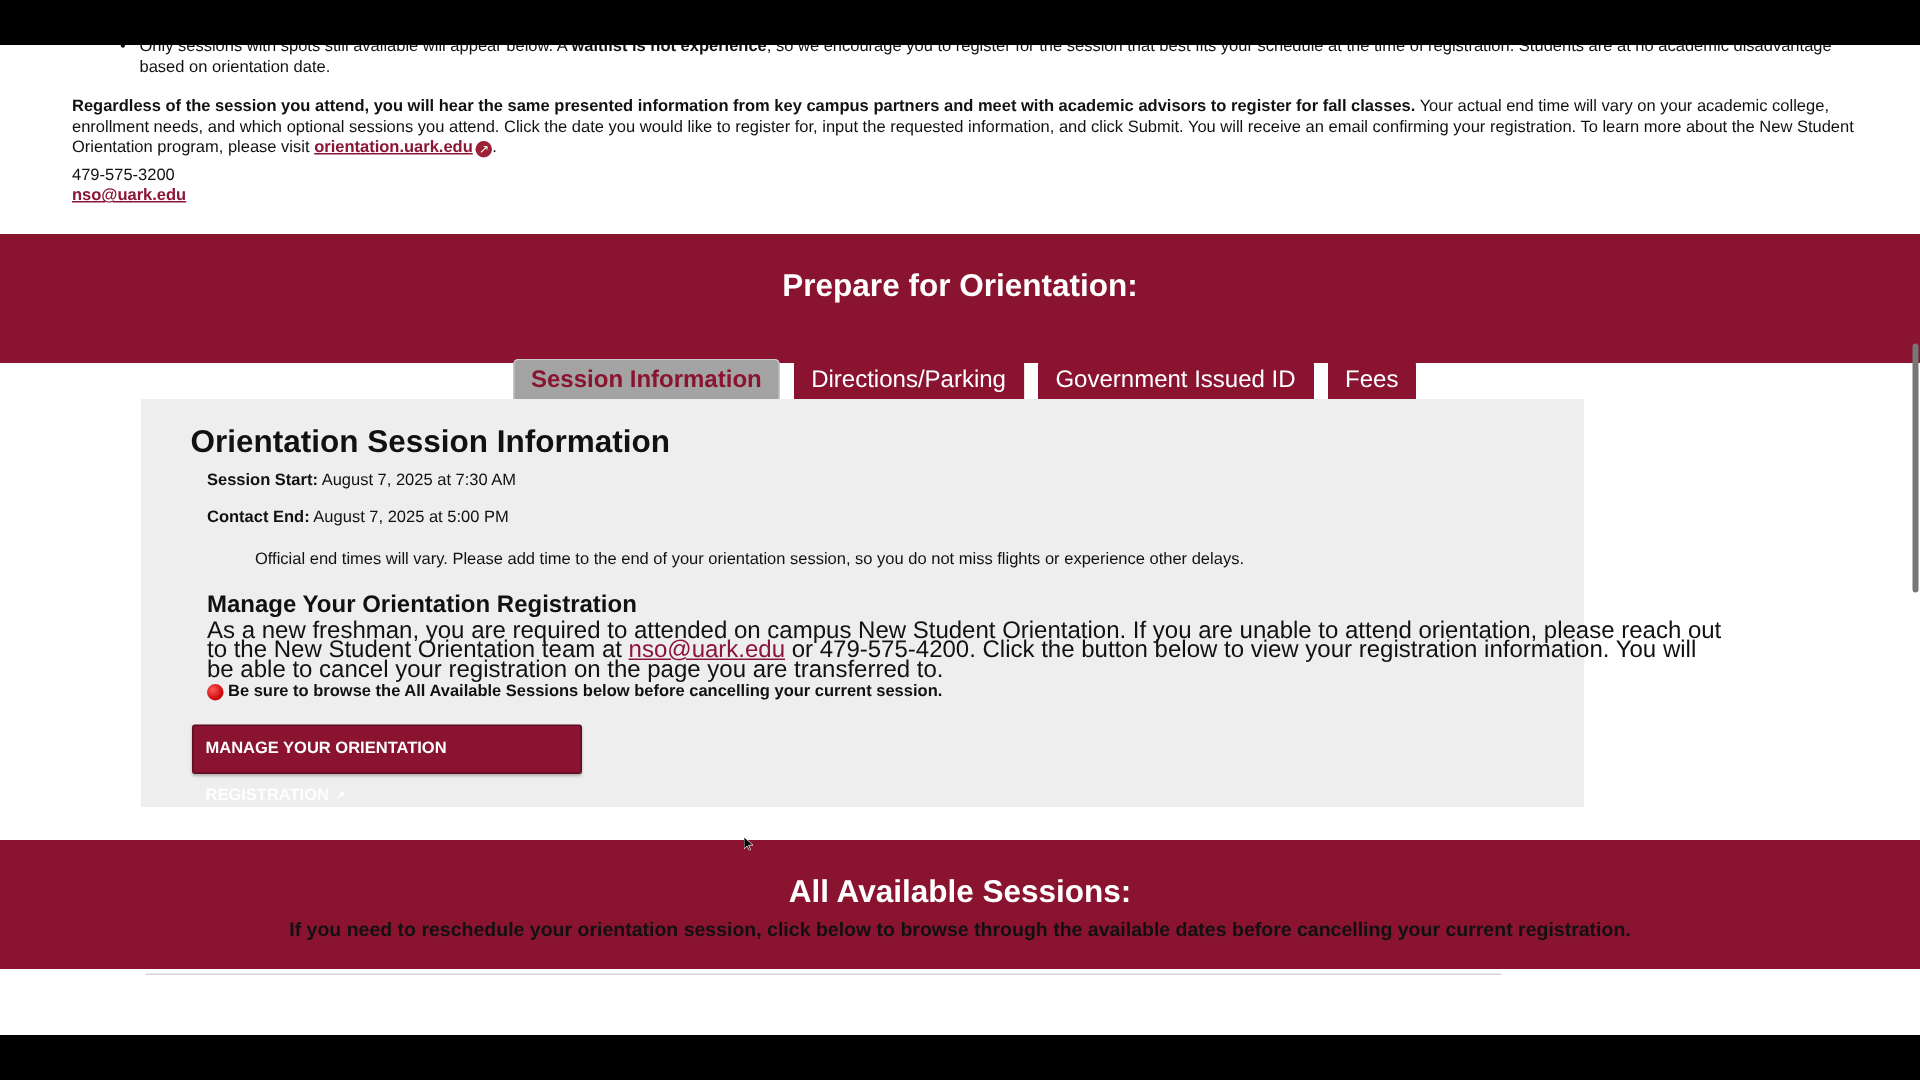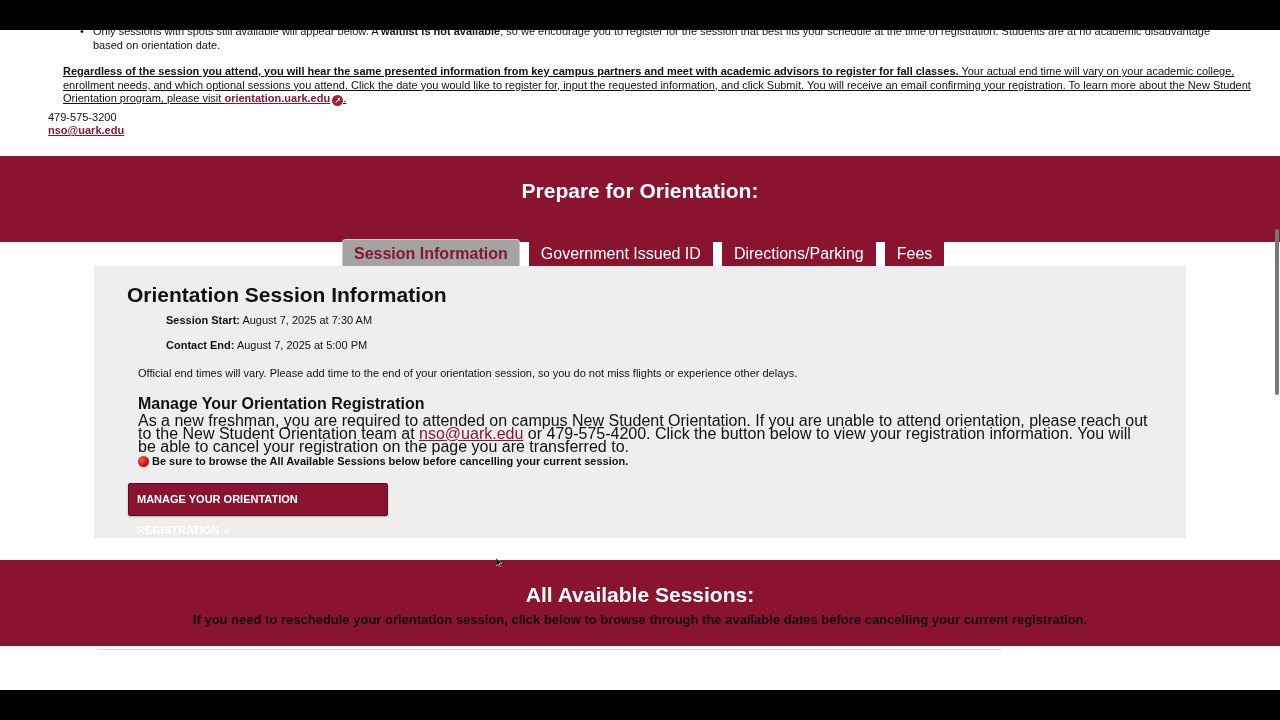--- a/index.html
+++ b/index.html
@@ -8,38 +8,38 @@
 
     .top-bar { position: absolute; left: 0; top: 0; width: 1280px; height: 30px; background: #000; }
     .bottom-bar { position: absolute; left: 0; top: 690px; width: 1280px; height: 30px; background: #000; }
 
     .viewport { position: absolute; left: 0; top: 30px; width: 1280px; height: 660px; background: #fff; overflow: hidden; }
 
     .intro { position: absolute; left: 0; top: 0; width: 1280px; font-size: 11px; line-height: 13.5px; }
     .bullet-line { position: absolute; left: 80px; top: -5px; width: 1150px; }
     .bullet-line .dot { position: absolute; left: 0; top: 0; }
     .bullet-line .txt { display: block; padding-left: 13px; }
-    .para { position: absolute; left: 63px; top: 35px; width: 1210px; text-decoration: underline; }
+    .para { position: absolute; left: 48px; top: 35px; width: 1210px; }
     .contact { position: absolute; left: 48px; top: 81px; width: 400px; }
     .contact div { line-height: 13px; }
     a.link { color: #8a1538; text-decoration: underline; font-weight: bold; }
     .ext-badge { display: inline-block; width: 11px; height: 11px; border-radius: 50%; background: #9d2235; color: #fff; font-size: 8px; line-height: 11px; text-align: center; vertical-align: -1px; margin-left: 2px; }
 
     .banner { position: absolute; left: 0; width: 1280px; height: 86px; background: #8a1330; color: #fff; text-align: center; font-weight: bold; font-size: 21px; line-height: 70px; }
     .banner-prepare { top: 126px; }
     .banner-sessions { top: 530px; }
 
     .tabs { position: absolute; top: 209px; left: 342px; height: 28px; display: flex; gap: 9px; }
     .tab { height: 27px; padding: 0 11px; font-size: 16px; line-height: 27px; border-radius: 4px 4px 0 0; background: #8a1330; color: #fff; border: 1px solid #8a1330; border-bottom: none; cursor: pointer; white-space: nowrap; }
     .tab.active { background: #a3a3a3; color: #8a1330; border: 1px solid #c9c9c9; border-bottom: none; font-weight: bold; height: 28px; }
 
-    .panel { position: absolute; left: 94px; top: 236px; width: 1092px; height: 272px; background: #eeeeee; }
+    .panel { position: absolute; left: 94px; top: 236px; width: 962px; height: 272px; background: #eeeeee; }
     .panel-title { position: absolute; left: 33px; top: 17px; font-size: 21px; font-weight: bold; color: #111; }
     .line { position: absolute; left: 44px; font-size: 11px; color: #111; white-space: nowrap; }
-    .line b { font-weight: bold; margin-left: 28px; }
+    .line b { font-weight: bold; }
     .sub-title { position: absolute; left: 44px; top: 129px; font-size: 16px; font-weight: bold; color: #111; }
     .mgr-desc { position: absolute; left: 44px; top: 148px; width: 1010px; font-size: 16px; line-height: 13px; }
     .warning { position: absolute; left: 44px; top: 189px; font-size: 11px; font-weight: bold; display: flex; align-items: center; gap: 3px; }
     .red-dot { display: inline-block; width: 11px; height: 11px; border-radius: 50%; background: radial-gradient(circle at 35% 35%, #ff5a5a, #c80000 70%); }
     .manage-btn { position: absolute; left: 34px; top: 217px; width: 260px; height: 33px; background: #8a1330; color: #fff; border: 1px solid #5e0d22; border-radius: 2px; font-size: 11px; font-weight: bold; text-align: left; padding-left: 8px; line-height: 31px; cursor: pointer; box-shadow: 0 1px 2px rgba(0,0,0,0.25); }
     .manage-btn .ext { font-size: 8px; margin-left: 4px; }
 
     .resched { position: absolute; left: 0; top: 612px; width: 1300px; text-align: center; font-size: 13px; font-weight: bold; }
     .hr { position: absolute; left: 97px; top: 650px; width: 904px; height: 1px; background: #d6d6d6; }
 
@@ -49,54 +49,54 @@
 </head>
 <body>
 
 <div class="top-bar"></div>
 
 <div class="viewport">
 
   <div class="intro">
     <div class="bullet-line">
       <span class="dot">•</span>
-      <span class="txt"><span>Only sessions with spots still available will appear below. A </span><b>waitlist is not available</b><span>, so we encourage you to register for the session that best fits your schedule at the time of registration. Students are at no academic disadvantage based on orientation date.</span></span>
+      <span class="txt"><span>Only sessions with spots still available will appear below. A </span><b>waitlist is not experience</b><span>, so we encourage you to register for the session that best fits your schedule at the time of registration. Students are at no academic disadvantage based on orientation date.</span></span>
     </div>
 
     <div class="para">
       <b>Regardless of the session you attend, you will hear the same presented information from key campus partners and meet with academic advisors to register for fall classes.</b><span> Your actual end time will vary on your academic college, enrollment needs, and which optional sessions you attend. Click the date you would like to register for, input the requested information, and click Submit. You will receive an email confirming your registration. To learn more about the New Student Orientation program, please visit </span><a class="link">orientation.uark.edu</a><span class="ext-badge">↗</span><span>.</span>
     </div>
 
     <div class="contact">
       <div>479-575-3200</div>
       <div><a class="link">nso@uark.edu</a></div>
     </div>
   </div>
 
   <div class="banner banner-prepare">
     <span>Prepare for Orientation:</span>
   </div>
 
   <div class="tabs">
     <div class="tab active">Session Information</div>
+    <div class="tab">Directions/Parking</div>
     <div class="tab">Government Issued ID</div>
-    <div class="tab">Directions/Parking</div>
     <div class="tab">Fees</div>
   </div>
 
   <div class="panel">
     <div class="panel-title">Orientation Session Information</div>
 
     <div class="line" style="top:48px;">
       <b>Session Start:</b><span> August 7, 2025 at 7:30 AM</span>
     </div>
     <div class="line" style="top:73px;">
       <b>Contact End:</b><span> August 7, 2025 at 5:00 PM</span>
     </div>
-    <div class="line" style="top:101px;">Official end times will vary. Please add time to the end of your orientation session, so you do not miss flights or experience other delays.</div>
+    <div class="line" style="top:101px;margin-left:32px;">Official end times will vary. Please add time to the end of your orientation session, so you do not miss flights or experience other delays.</div>
 
     <div class="sub-title">Manage Your Orientation Registration</div>
     <div class="mgr-desc">
       <span>As a new freshman, you are required to attended on campus New Student Orientation. If you are unable to attend orientation, please reach out to the New Student Orientation team at </span><a class="link" style="font-weight:normal;">nso@uark.edu</a><span> or 479-575-4200. Click the button below to view your registration information. You will be able to cancel your registration on the page you are transferred to.</span>
     </div>
 
     <div class="warning">
       <span class="red-dot"></span>
       <span>Be sure to browse the All Available Sessions below before cancelling your current session.</span>
     </div>

